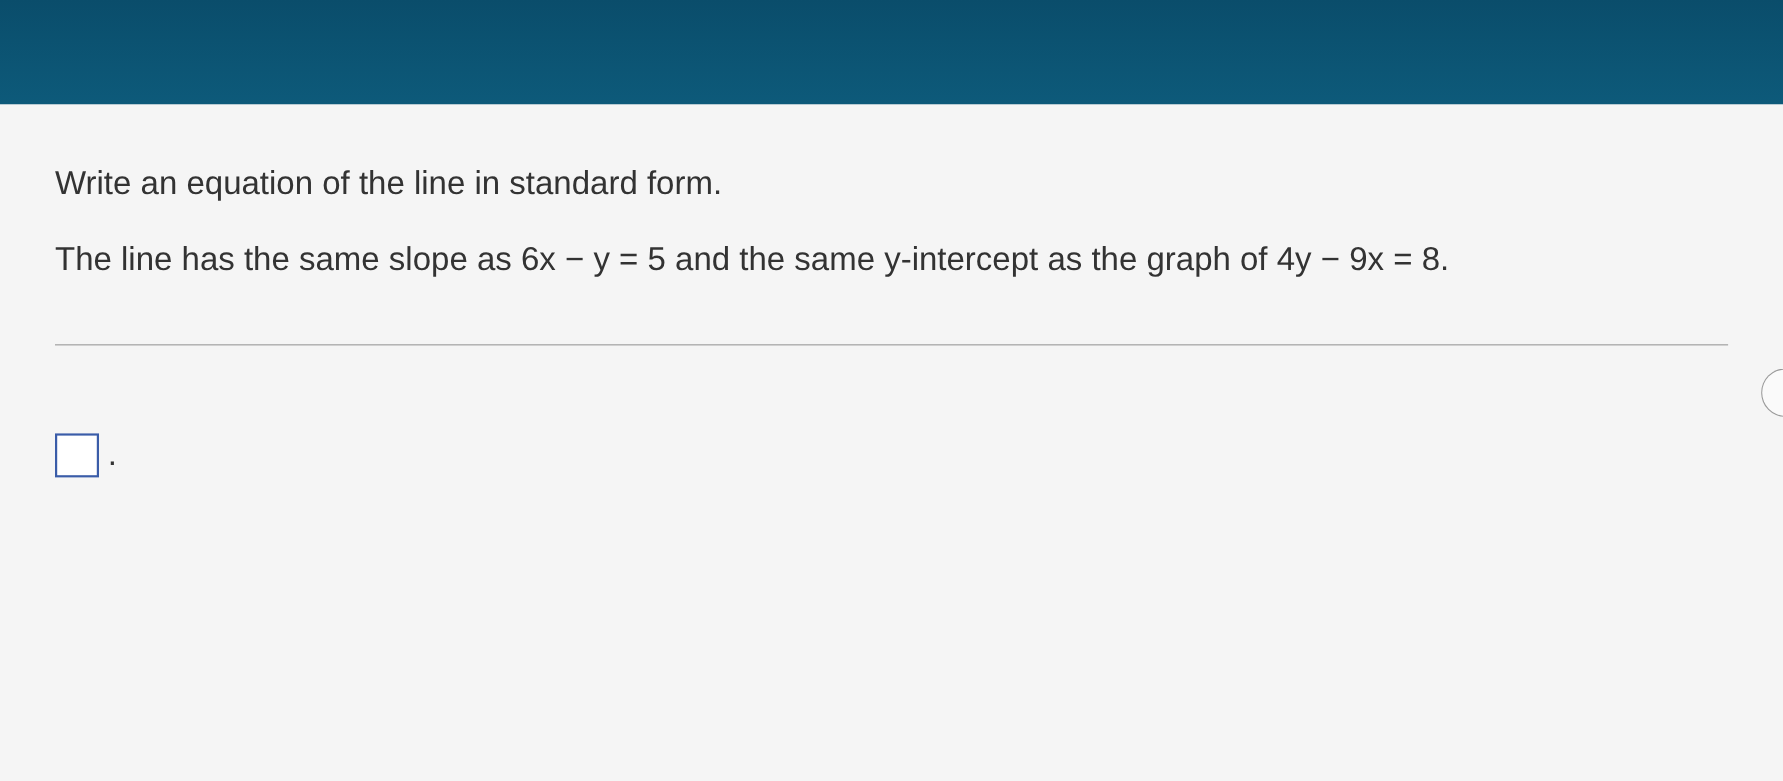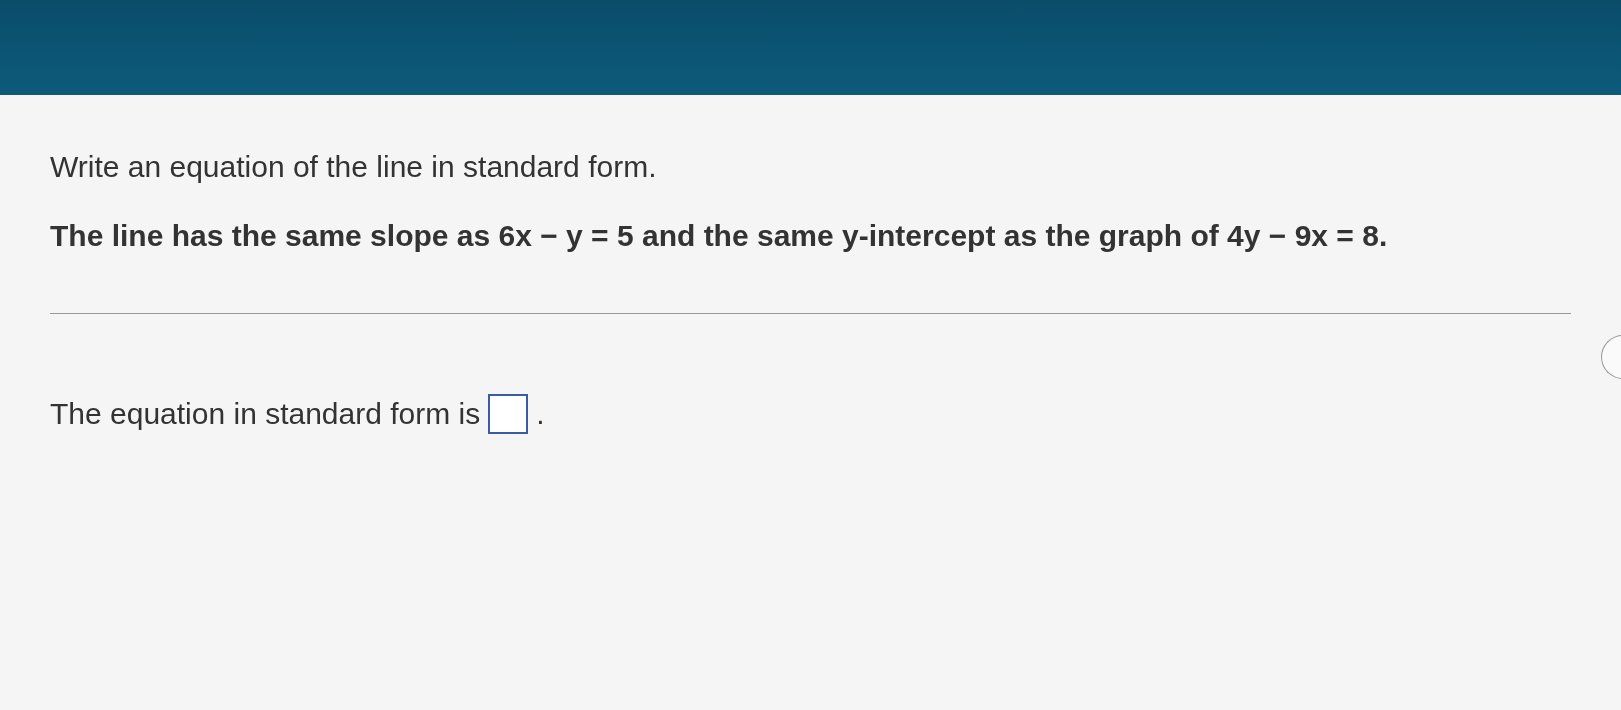--- a/index.html
+++ b/index.html
@@ -28,21 +28,21 @@
     .instruction {
       font-size: 30px;
       color: #333;
       margin-bottom: 35px;
       font-weight: 400;
     }
     .problem-statement {
       font-size: 30px;
       color: #333;
       margin-bottom: 60px;
-      font-weight: 700;
+      font-weight: 400;
     }
     .divider {
       border: none;
       border-top: 1px solid #999;
       margin-bottom: 80px;
       width: 100%;
     }
     .answer-row {
       font-size: 30px;
       color: #333;
@@ -81,18 +81,17 @@
 </head>
 <body>
 
 <div class="header-bar"></div>
 
 <div class="content-area">
   <p class="instruction">Write an equation of the line in standard form.</p>
   <p class="problem-statement">The line has the same slope as 6x − y = 5 and the same y-intercept as the graph of 4y − 9x = 8.</p>
   <hr class="divider">
   <div class="answer-row">
-    <span>The equation in standard form is</span>
     <input type="text" class="answer-input" value="" style="">
     <span class="period">.</span>
   </div>
   <div class="side-tab"></div>
 </div>
 
 </body></html>

